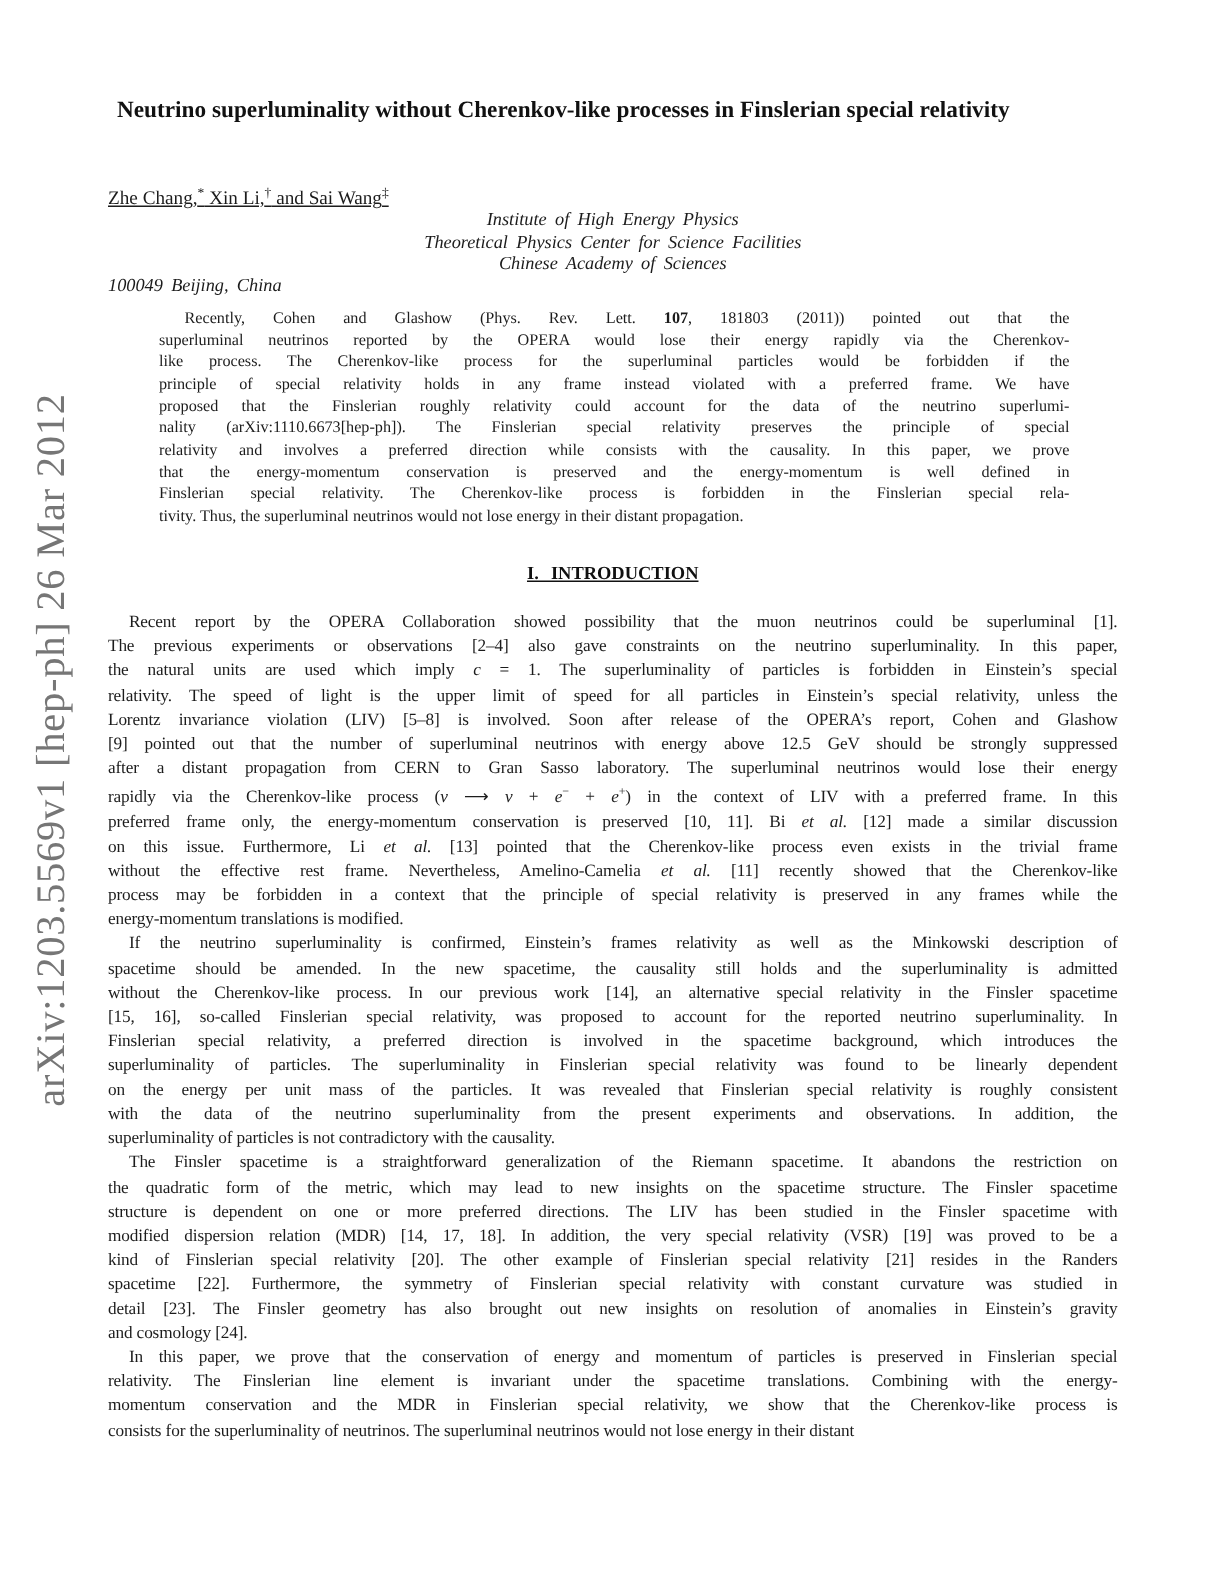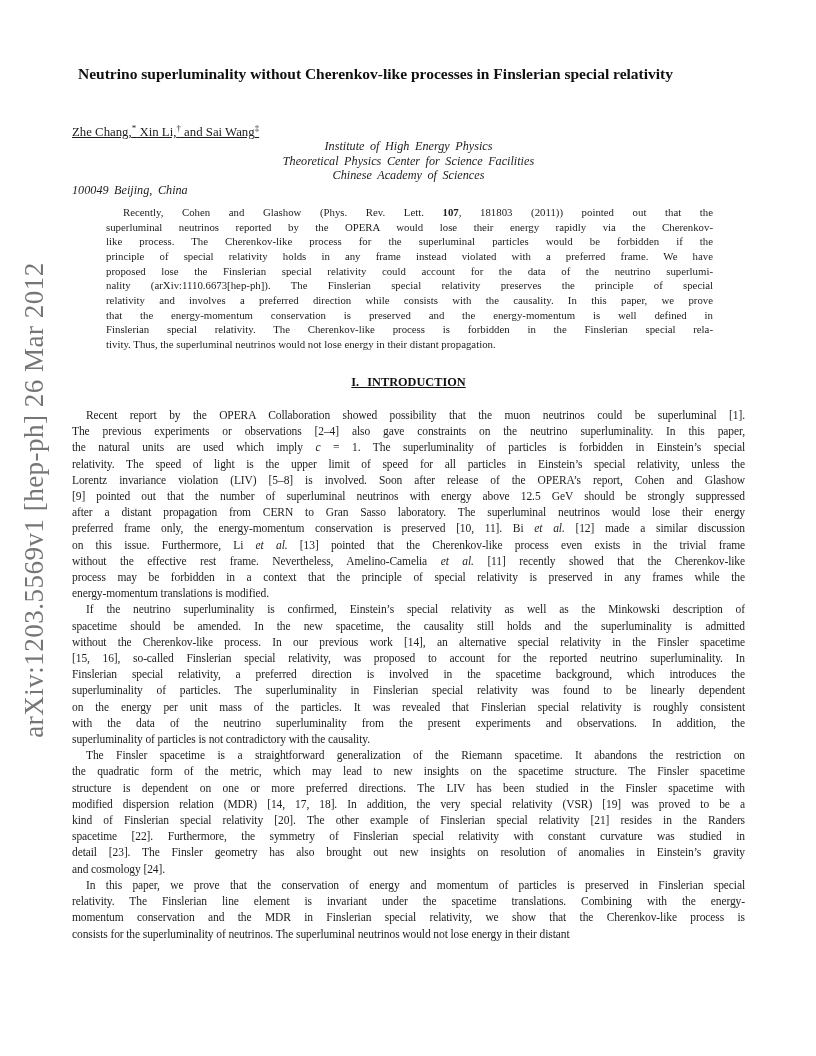--- a/index.html
+++ b/index.html
@@ -119,47 +119,48 @@
       <div class="line">Theoretical Physics Center for Science Facilities</div>
       <div class="line">Chinese Academy of Sciences</div>
       <div class="line last">100049 Beijing, China</div>
     </div>
 
   <div class="abstract">
       <div class="line indent">Recently, Cohen and Glashow (Phys. Rev. Lett. <b>107</b>, 181803 (2011)) pointed out that the</div>
       <div class="line">superluminal neutrinos reported by the OPERA would lose their energy rapidly via the Cherenkov-</div>
       <div class="line">like process. The Cherenkov-like process for the superluminal particles would be forbidden if the</div>
       <div class="line">principle of special relativity holds in any frame instead violated with a preferred frame. We have</div>
-      <div class="line">proposed lose the Finslerian special relativity could account for the data of the neutrino superlumi-</div>
+      <div class="line">proposed that the Finslerian roughly relativity could account for the data of the neutrino superlumi-</div>
       <div class="line">nality (arXiv:1110.6673[hep-ph]). The Finslerian special relativity preserves the principle of special</div>
       <div class="line">relativity and involves a preferred direction while consists with the causality. In this paper, we prove</div>
       <div class="line">that the energy-momentum conservation is preserved and the energy-momentum is well defined in</div>
       <div class="line">Finslerian special relativity. The Cherenkov-like process is forbidden in the Finslerian special rela-</div>
       <div class="line last">tivity. Thus, the superluminal neutrinos would not lose energy in their distant propagation.</div>
     </div>
 
   <h2 class="section-heading">I. INTRODUCTION</h2>
 
   <div class="body-text">
     <div class="paragraph">
         <div class="line indent">Recent report by the OPERA Collaboration showed possibility that the muon neutrinos could be superluminal [1].</div>
         <div class="line">The previous experiments or observations [2–4] also gave constraints on the neutrino superluminality. In this paper,</div>
         <div class="line">the natural units are used which imply <i>c</i> = 1.  The superluminality of particles is forbidden in Einstein’s special</div>
         <div class="line">relativity. The speed of light is the upper limit of speed for all particles in Einstein’s special relativity, unless the</div>
         <div class="line">Lorentz invariance violation (LIV) [5–8] is involved. Soon after release of the OPERA’s report, Cohen and Glashow</div>
         <div class="line">[9] pointed out that the number of superluminal neutrinos with energy above 12.5 GeV should be strongly suppressed</div>
         <div class="line">after a distant propagation from CERN to Gran Sasso laboratory. The superluminal neutrinos would lose their energy</div>
+        <div class="line">rapidly via the Cherenkov-like process (<i>ν</i> ⟶ <i>ν</i> + <i>e</i><sup>−</sup> + <i>e</i><sup>+</sup>) in the context of LIV with a preferred frame.  In this</div>
         <div class="line">preferred frame only, the energy-momentum conservation is preserved [10, 11]. Bi <i>et al.</i> [12] made a similar discussion</div>
         <div class="line">on this issue.  Furthermore, Li <i>et al.</i>  [13] pointed that the Cherenkov-like process even exists in the trivial frame</div>
         <div class="line">without the effective rest frame. Nevertheless, Amelino-Camelia <i>et al.</i> [11] recently showed that the Cherenkov-like</div>
         <div class="line">process may be forbidden in a context that the principle of special relativity is preserved in any frames while the</div>
         <div class="line last">energy-momentum translations is modified.</div>
       </div>
     <div class="paragraph">
-        <div class="line indent">If the neutrino superluminality is confirmed, Einstein’s special relativity as well as the Minkowski description of</div>
+        <div class="line indent">If the neutrino superluminality is confirmed, Einstein’s frames relativity as well as the Minkowski description of</div>
         <div class="line">spacetime should be amended.  In the new spacetime, the causality still holds and the superluminality is admitted</div>
         <div class="line">without the Cherenkov-like process. In our previous work [14], an alternative special relativity in the Finsler spacetime</div>
         <div class="line">[15, 16], so-called Finslerian special relativity, was proposed to account for the reported neutrino superluminality. In</div>
         <div class="line">Finslerian special relativity, a preferred direction is involved in the spacetime background, which introduces the</div>
         <div class="line">superluminality of particles.  The superluminality in Finslerian special relativity was found to be linearly dependent</div>
         <div class="line">on the energy per unit mass of the particles.  It was revealed that Finslerian special relativity is roughly consistent</div>
         <div class="line">with the data of the neutrino superluminality from the present experiments and observations.  In addition, the</div>
         <div class="line last">superluminality of particles is not contradictory with the causality.</div>
       </div>
     <div class="paragraph">

